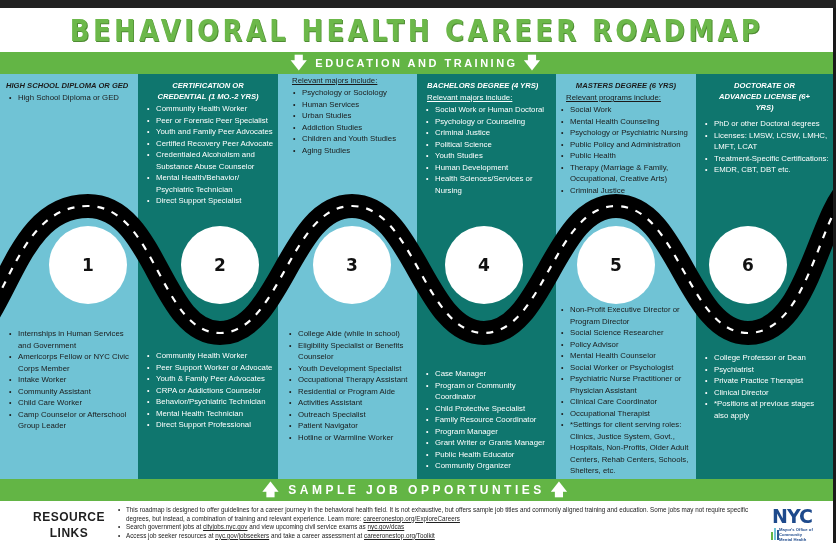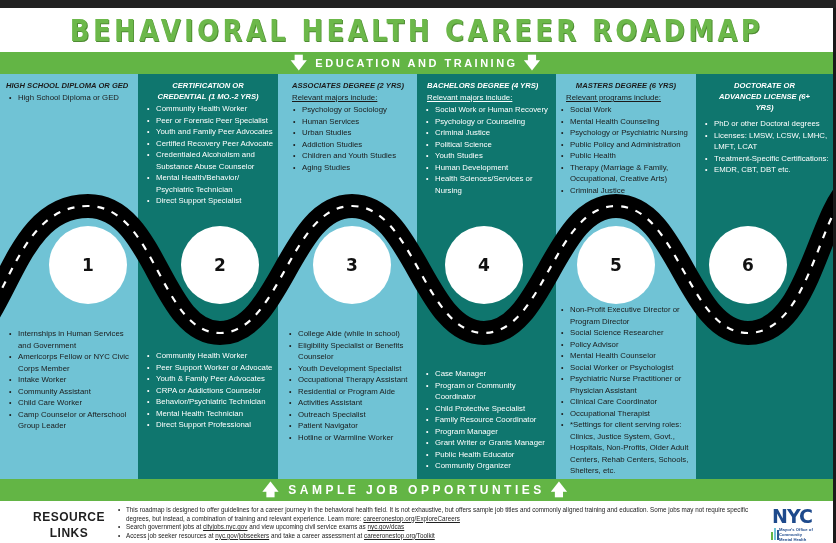--- a/index.html
+++ b/index.html
@@ -100,21 +100,20 @@
         <li>Peer Support Worker or Advocate</li>
         <li>Youth &amp; Family Peer Advocates</li>
         <li>CRPA or Addictions Counselor</li>
         <li>Behavior/Psychiatric Technician</li>
         <li>Mental Health Technician</li>
         <li>Direct Support Professional</li>
       </ul>
     </div>
 
     <div class="col light" style="width:139px">
-      <div class="head" style="padding-left:14px">ASSOCIATES DEGREE (2 YRS)</div>
       <div class="sub" style="padding-left:14px">Relevant majors include:</div>
       <ul style="padding-left:14px">
         <li>Psychology or Sociology</li>
         <li>Human Services</li>
         <li>Urban Studies</li>
         <li>Addiction Studies</li>
         <li>Children and Youth Studies</li>
         <li>Aging Studies</li>
       </ul>
       <ul class="jobs" style="top:253px; padding-left:10px">
@@ -127,21 +126,21 @@
         <li>Outreach Specialist</li>
         <li>Patient Navigator</li>
         <li>Hotline or Warmline Worker</li>
       </ul>
     </div>
 
     <div class="col dark" style="width:139px">
       <div class="head" style="padding-left:10px">BACHELORS DEGREE (4 YRS)</div>
       <div class="sub" style="padding-left:10px">Relevant majors include:</div>
       <ul style="padding-left:8px">
-        <li>Social Work or Human Recovery</li>
+        <li>Social Work or Human Doctoral</li>
         <li>Psychology or Counseling</li>
         <li>Criminal Justice</li>
         <li>Political Science</li>
         <li>Youth Studies</li>
         <li>Human Development</li>
         <li>Health Sciences/Services or Nursing</li>
       </ul>
       <ul class="jobs" style="top:293px">
         <li>Case Manager</li>
         <li>Program or Community Coordinator</li>
@@ -179,20 +178,27 @@
       </ul>
     </div>
 
     <div class="col dark" style="width:137px">
       <div class="head center" style="padding:6px 16px 4px 16px">DOCTORATE OR ADVANCED LICENSE (6+ YRS)</div>
       <ul style="padding-left:8px">
         <li>PhD or other Doctoral degrees</li>
         <li>Licenses: LMSW, LCSW, LMHC, LMFT, LCAT</li>
         <li>Treatment-Specific Certifications:</li>
         <li>EMDR, CBT, DBT etc.</li>
+      </ul>
+      <ul class="jobs" style="top:277px; padding-left:8px">
+        <li>College Professor or Dean</li>
+        <li>Psychiatrist</li>
+        <li>Private Practice Therapist</li>
+        <li>Clinical Director</li>
+        <li>*Positions at previous stages also apply</li>
       </ul>
     </div>
   </div>
 
   <svg class="road" viewBox="0 66 833 405">
     <path d="M -30 330 C 10 290, 20 198, 88 198 C 156 198, 160 325, 220 325 C 280 325, 290 198, 352 198 C 414 198, 424 325, 484 325 C 544 325, 554 198, 616 198 C 678 198, 688 325, 748 325 C 808 325, 818 210, 850 180" fill="none" stroke="#000" stroke-width="24" stroke-linecap="butt"></path>
     <path d="M -30 330 C 10 290, 20 198, 88 198 C 156 198, 160 325, 220 325 C 280 325, 290 198, 352 198 C 414 198, 424 325, 484 325 C 544 325, 554 198, 616 198 C 678 198, 688 325, 748 325 C 808 325, 818 210, 850 180" fill="none" stroke="#fff" stroke-width="2.2" stroke-dasharray="7 8"></path>
   </svg>
 
   <div class="circle" style="left:49px; top:218px">1</div>

